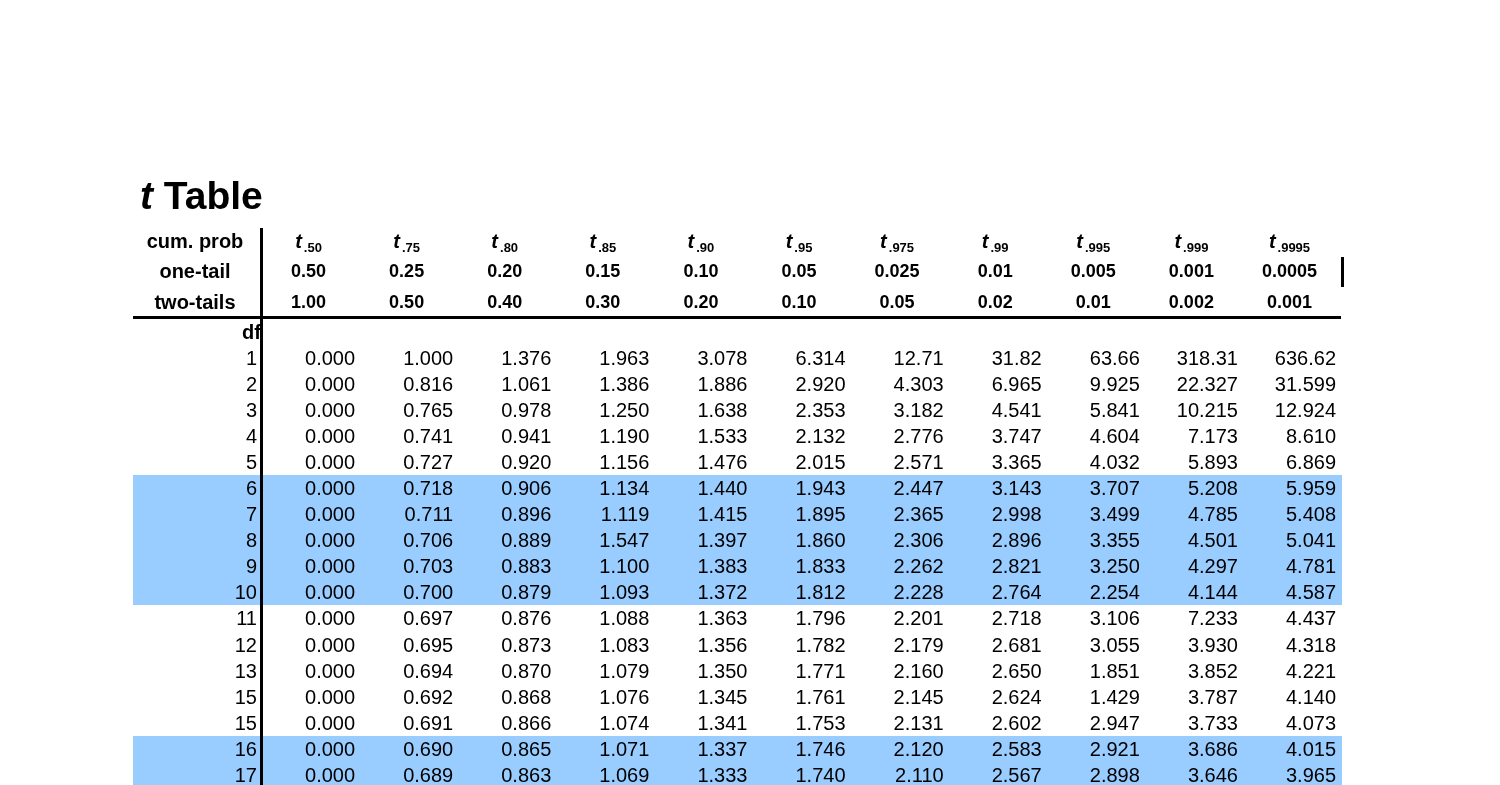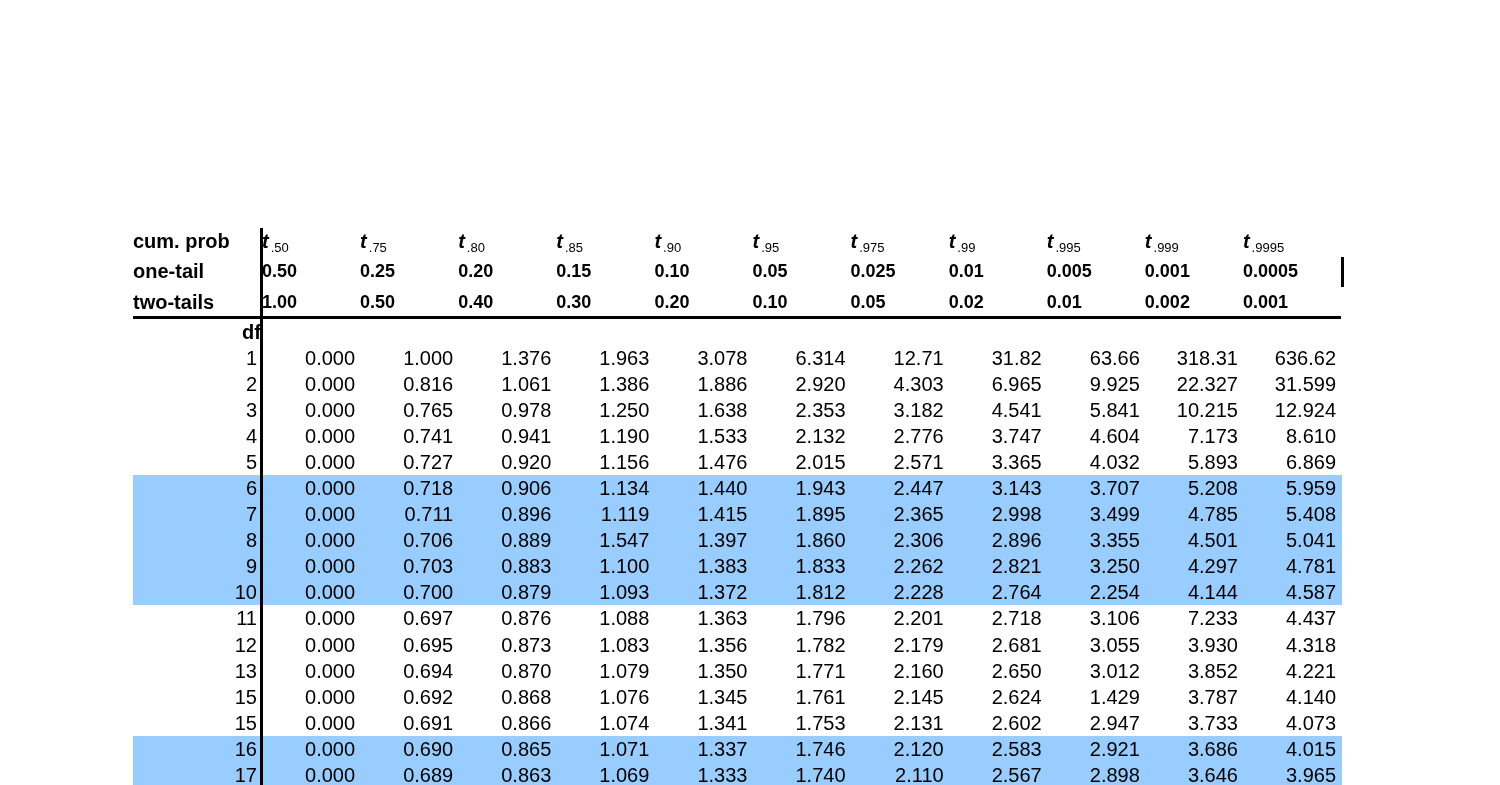--- a/index.html
+++ b/index.html
@@ -11,47 +11,48 @@
   .title{
     position:absolute;left:140px;top:174px;font-size:39px;line-height:44px;
     font-weight:bold;white-space:pre;
   }
   .title .ti{font-style:italic;}
   .hdr{
     position:absolute;left:133px;top:228px;width:1209px;
     display:grid;grid-template-columns:129px repeat(11,98.1px);
     grid-template-rows:27px 33px 28px;
   }
-  .cell{text-align:left;padding-right:5px;box-sizing:border-box;}
+  .cell{text-align:center;padding-right:5px;box-sizing:border-box;}
   .r1{height:27px;line-height:27px;}
   .r2{height:33px;line-height:33px;}
   .r3{height:28px;line-height:28px;}
   .lab{font-weight:bold;font-size:20px;}
   .val{font-weight:bold;font-size:18px;}
   .tsym{font-style:italic;font-weight:bold;font-size:20px;}
-  .sub{font-size:13px;font-weight:normal;position:relative;top:4px;margin-left:2px;}
+  .sub{font-size:13px;font-weight:bold;position:relative;top:4px;margin-left:2px;}
   .hline{position:absolute;left:133px;top:316px;width:1208px;height:3px;background:#000;}
   .vline{position:absolute;left:260px;top:228px;width:2.5px;height:557px;background:#000;z-index:5;}
   .dfrow{
     position:absolute;left:133px;top:320px;width:129px;height:25px;line-height:25px;
     font-weight:bold;font-size:20px;text-align:right;padding-right:1px;box-sizing:border-box;
   }
   .rows{position:absolute;left:133px;top:345px;width:1209px;}
   .row{
     display:grid;grid-template-columns:129px repeat(11,98.1px);
     height:26.05px;line-height:26.05px;font-size:20px;
   }
   .row > div{text-align:right;padding-right:5px;box-sizing:border-box;}
   .row.hl{background:var(--hl,#99CCFF);}
   .caret{position:absolute;left:1341px;top:257px;width:2.5px;height:30px;background:#000;}
 </style>
 </head>
 <body>
 
 <div class="page">
+  <div class="title"><span class="ti">t</span><span> Table</span></div>
 
   <div class="hdr" id="hdr">
       <div class="cell r1 lab">cum. prob</div>
       <div class="cell r1"><span class="tsym">t</span><span class="sub">.50</span></div>
       <div class="cell r1"><span class="tsym">t</span><span class="sub">.75</span></div>
       <div class="cell r1"><span class="tsym">t</span><span class="sub">.80</span></div>
       <div class="cell r1"><span class="tsym">t</span><span class="sub">.85</span></div>
       <div class="cell r1"><span class="tsym">t</span><span class="sub">.90</span></div>
       <div class="cell r1"><span class="tsym">t</span><span class="sub">.95</span></div>
       <div class="cell r1"><span class="tsym">t</span><span class="sub">.975</span></div>
@@ -262,21 +263,21 @@
       <div class="row">
         <div>13</div>
         <div>0.000</div>
         <div>0.694</div>
         <div>0.870</div>
         <div>1.079</div>
         <div>1.350</div>
         <div>1.771</div>
         <div>2.160</div>
         <div>2.650</div>
-        <div>3.012</div>
+        <div>1.851</div>
         <div>3.852</div>
         <div>4.221</div>
       </div>
       <div class="row">
         <div>15</div>
         <div>0.000</div>
         <div>0.692</div>
         <div>0.868</div>
         <div>1.076</div>
         <div>1.345</div>

